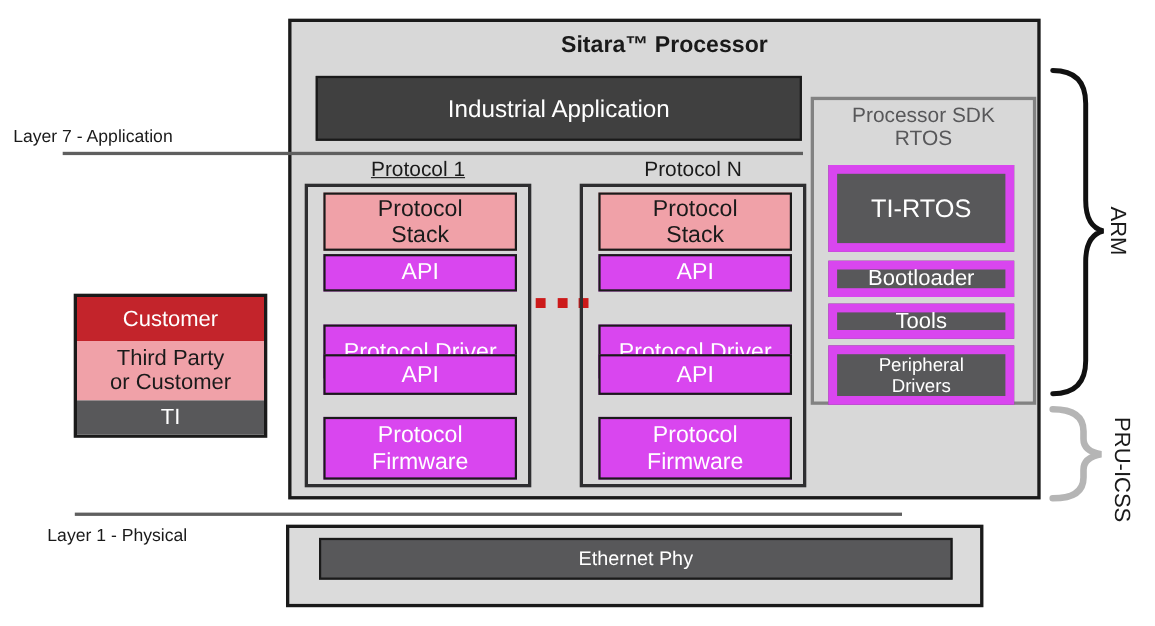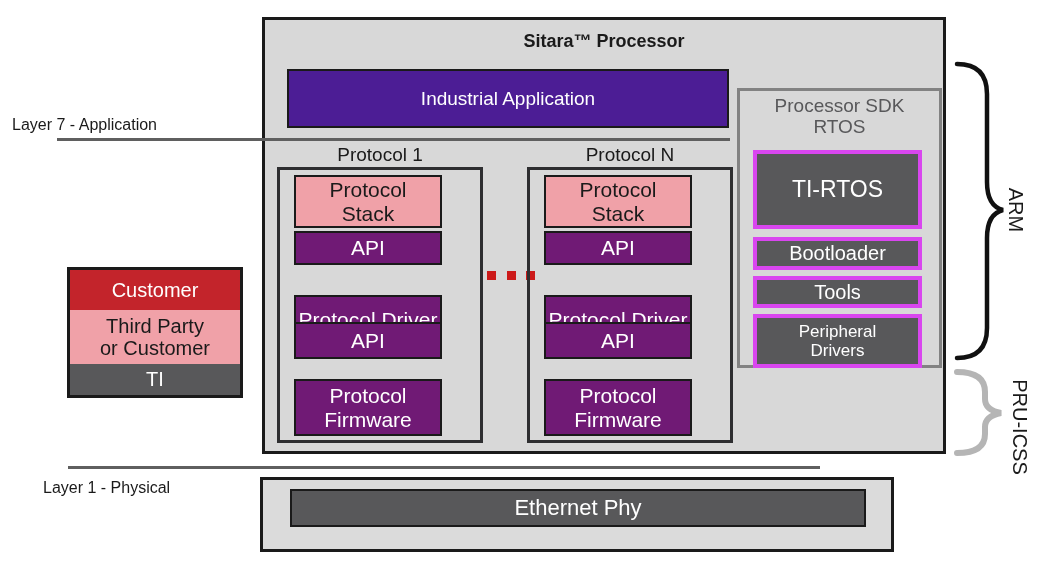--- a/index.html
+++ b/index.html
@@ -6,46 +6,46 @@
   #canvas{
     position:relative;width:1050px;height:569px;background:#ffffff;overflow:hidden;
     font-family:"Liberation Sans","DejaVu Sans",sans-serif;color:#1a1a1a;
   }
   .abs{position:absolute;box-sizing:border-box;}
   .center{display:flex;align-items:center;justify-content:center;text-align:center;}
   .preline{white-space:pre-line;line-height:1.12;}
 
   
   .sitara-box{left:262px;top:17px;width:684px;height:437px;background:#D8D8D8;border:3px solid #1a1a1a;}
-  .sitara-title{left:262px;top:27px;width:684px;height:28px;font-size:18px;font-weight:bold;}
+  .sitara-title{left:262px;top:27px;width:684px;height:28px;font-size:21px;font-weight:bold;}
 
-  .ind-app{left:287px;top:69px;width:442px;height:59px;background:#4c1d95;border:2px solid #1a1a1a;
-           color:#ffffff;font-size:19px;}
+  .ind-app{left:287px;top:69px;width:442px;height:59px;background:#404040;border:2px solid #1a1a1a;
+           color:#ffffff;font-size:22px;}
 
   
   .proto-label{top:144px;width:206px;height:22px;font-size:19px;}
   .proto-box{top:167px;width:206px;height:276px;border:3px solid #2e2e30;background:transparent;}
-  .p1{left:277px;} .pn{left:527px;}
-  .cell{left:14px;width:148px;border:2px solid #1a1a1a;font-size:21px;}
-  .cell.dark{background:#701a75;color:#ffffff;}
+  .p1{left:277px;text-decoration:underline;} .pn{left:527px;}
+  .cell{left:14px;width:176px;border:2px solid #1a1a1a;font-size:21px;}
+  .cell.dark{background:#d946ef;color:#ffffff;}
   .cell.pink{background:#F0A1A8;color:#1a1a1a;}
   .c-stack{top:5px;height:53px;}
   .c-api1{top:61px;height:34px;}
   .c-drv{top:99px;height:49px;margin-top:26px;}
   .c-api2{top:152px;height:37px;}
   .c-fw{top:209px;height:57px;}
 
   
   .dots{left:487px;top:271px;width:48px;height:10px;display:flex;justify-content:space-between;}
   .dot{width:9px;height:9px;background:#CC1A1A;}
 
   
   .sdk-box{left:737px;top:88px;width:205px;height:280px;background:#D8D8D8;border:3px solid #828282;}
   .sdk-title{left:737px;top:92px;width:205px;height:48px;color:#58585A;font-size:19px;}
-  .sdk-cell{left:13px;width:169px;border:4px solid #d946ef;background:#58585A;color:#ffffff;}
+  .sdk-cell{left:13px;width:169px;border:8px solid #d946ef;background:#58585A;color:#ffffff;}
   .s-rtos{top:59px;height:79px;font-size:23px;}
   .s-boot{top:146px;height:33px;font-size:20px;}
   .s-tools{top:185px;height:32px;font-size:20px;}
   .s-per{top:223px;height:54px;font-size:17px;}
 
   
   .legend{left:67px;top:267px;width:176px;height:131px;border:3px solid #1a1a1a;display:flex;flex-direction:column;}
   .leg-row{display:flex;align-items:center;justify-content:center;text-align:center;font-size:20px;}
   .leg-customer{height:40px;background:#C3242B;color:#ffffff;}
   .leg-third{height:54px;background:#F0A1A8;color:#1a1a1a;}
@@ -56,21 +56,21 @@
   .l7{left:12px;top:113px;}
   .l2{left:42px;top:442px;}
   .l1{left:43px;top:476px;}
   .hline{height:3px;background:#5f5f5f;}
   .line7{left:57px;top:138px;width:673px;}
   .line2{left:68px;top:466px;width:752px;}
 
   
   .eth-outer{left:260px;top:477px;width:634px;height:75px;background:#DBDBDB;border:3px solid #1a1a1a;}
   .eth-bar{left:290px;top:489px;width:576px;height:38px;background:#58585A;border:2px solid #1a1a1a;
-           color:#ffffff;font-size:22px;}
+           color:#ffffff;font-size:18px;}
 
   
   .side-lbl{font-size:20px;color:#1a1a1a;display:flex;align-items:center;justify-content:center;}
   .arm-lbl{left:976px;top:198px;width:80px;height:24px;transform:rotate(90deg);}
   .pru-lbl{left:955px;top:415px;width:130px;height:24px;transform:rotate(90deg);}
 
   svg.overlay{position:absolute;left:0;top:0;width:1050px;height:569px;pointer-events:none;}
 </style>
 </head>
 <body>

